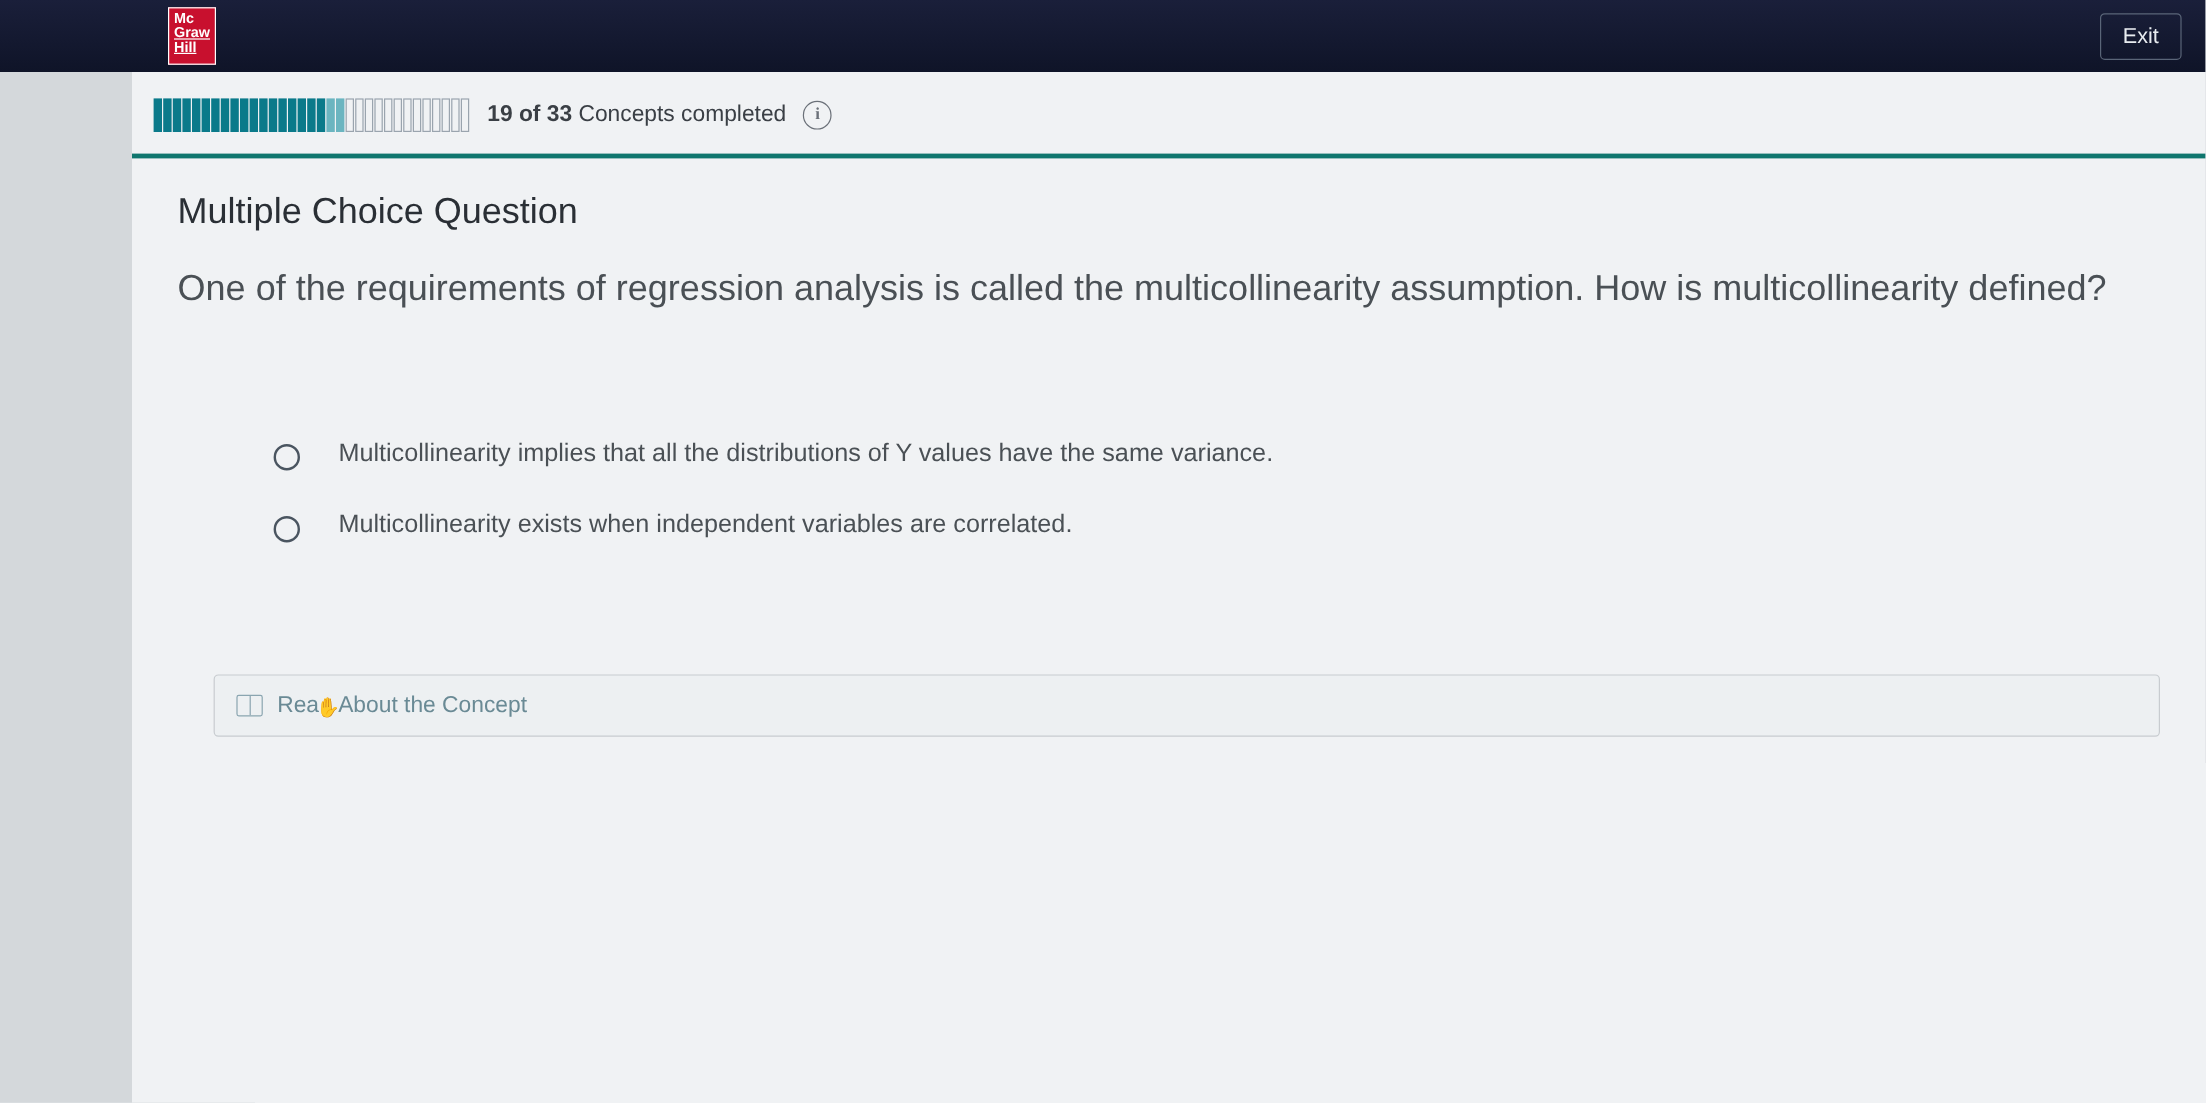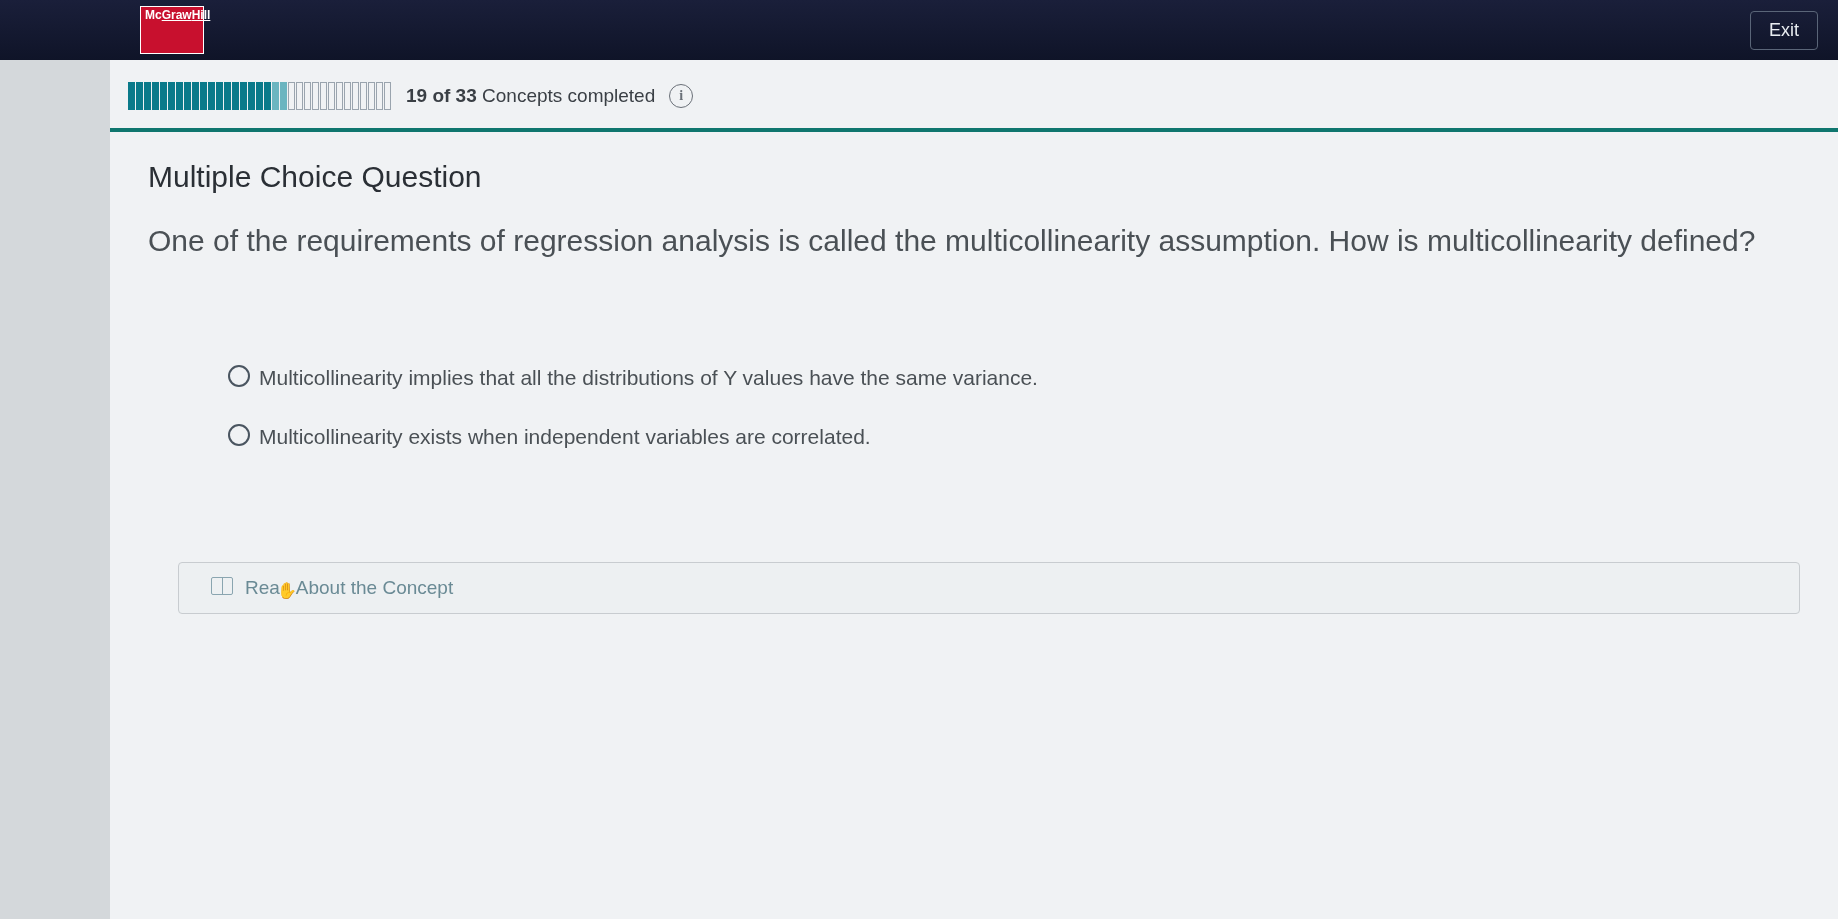--- a/index.html
+++ b/index.html
@@ -12,26 +12,26 @@
 }
 .topbar {
   height: 60px;
   background: linear-gradient(to bottom, #1a1f3a, #0f1428);
   display: flex;
   align-items: center;
   justify-content: space-between;
   padding: 0 20px 0 140px;
 }
 .logo {
-  width: 64px;
+  width: 40px;
   height: 48px;
   background: #c8102e;
   border: 1px solid #fff;
   display: flex;
-  flex-direction: row;
+  flex-direction: column;
   justify-content: flex-start;
   padding: 2px 4px;
   line-height: 1;
 }
 .logo span {
   color: #fff;
   font-size: 12px;
   font-weight: bold;
 }
 .logo .underline { text-decoration: underline; }
@@ -79,22 +79,22 @@
   color: #6a7078; font-size: 14px; font-weight: bold;
   cursor: pointer;
   font-family: Georgia, serif;
 }
 .question-area { padding: 28px 38px; }
 .q-title { font-size: 30px; font-weight: 400; color: #2a2f35; margin-bottom: 24px; }
 .q-text { font-size: 30px; color: #4a5055; margin-bottom: 100px; line-height: 1.5; }
 .options { padding-left: 80px; }
 .option {
   display: flex;
-  align-items: flex-start;
-  gap: 9px;
+  align-items: flex-end;
+  gap: 32px;
   margin-bottom: 30px;
   cursor: pointer;
 }
 .radio {
   width: 22px; height: 22px;
   border: 2px solid #4a5560;
   border-radius: 50%;
   flex-shrink: 0;
   margin-top: 2px;
 }
@@ -108,22 +108,22 @@
 .chevron-circle {
   width: 22px; height: 22px;
   border: 1.5px solid #8a9098;
   border-radius: 50%;
   display: flex; align-items: center; justify-content: center;
   color: #8a9098;
 }
 .resource-box {
   border: 1px solid #c8ccd0;
   border-radius: 4px;
-  padding: 14px 32px;
-  display: flex; gap: 12px;
+  padding: 14px 18px;
+  display: flex; align-items: center; gap: 12px;
   color: #6a8a95; font-size: 19px;
   margin-top: 14px;
   cursor: pointer;
   background: #edf0f2;
 }
 .book-icon {
   width: 22px; height: 18px;
   border: 1.5px solid #8aa5b0;
   border-radius: 2px;
   position: relative;

